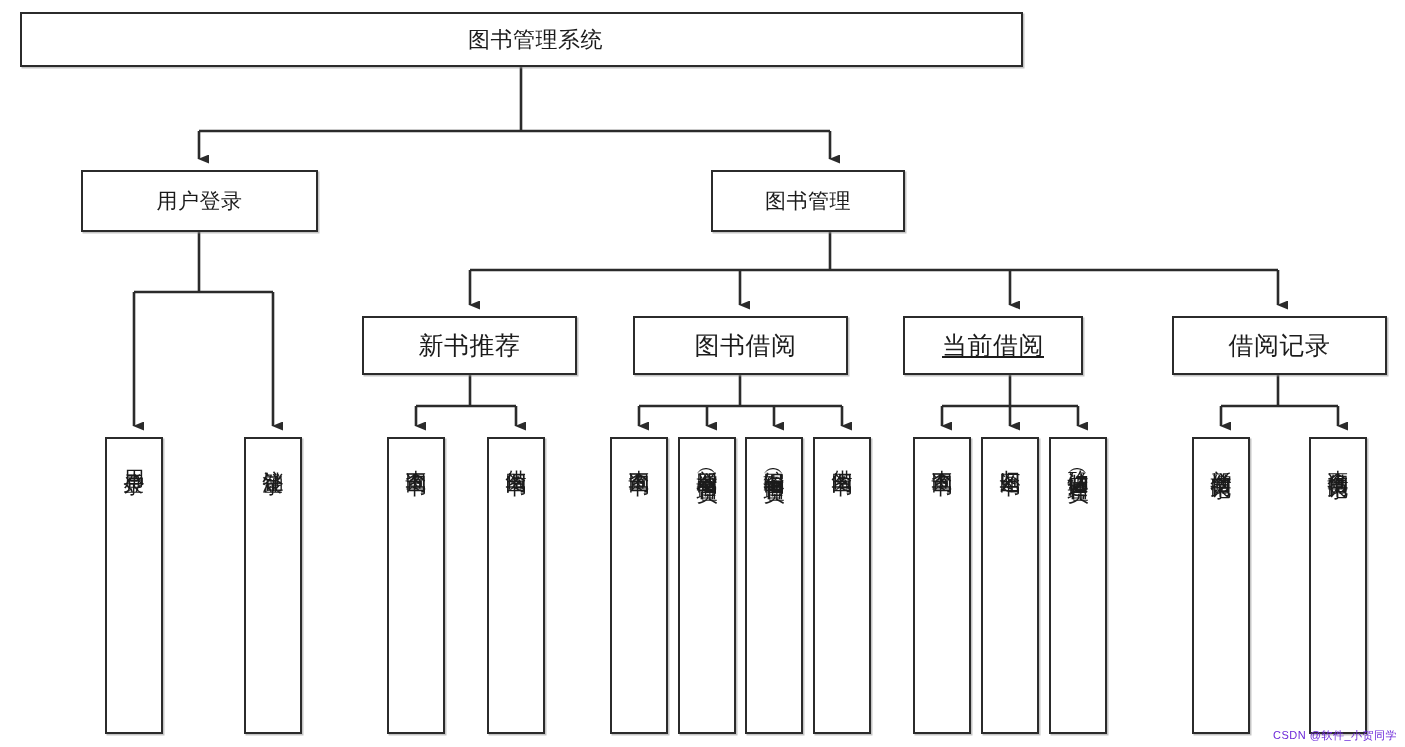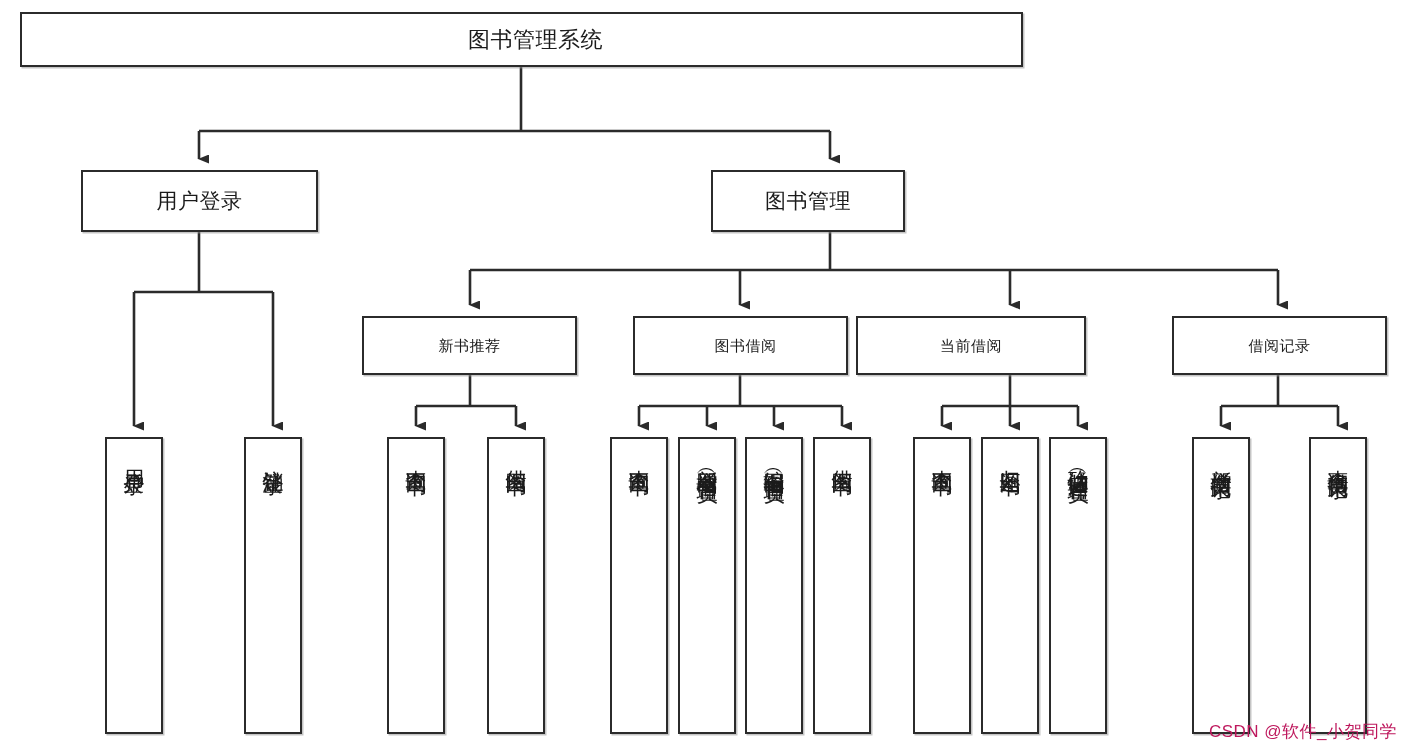--- a/index.html
+++ b/index.html
@@ -8,34 +8,34 @@
   #stage{position:relative;width:1405px;height:747px;background:#fff;}
   svg.edges{position:absolute;left:0;top:0;width:1405px;height:747px;pointer-events:none;}
 
   .node{position:absolute;box-sizing:border-box;background:#ffffff;
         border:2.5px solid #2b2b2b;display:flex;align-items:center;
         justify-content:center;box-shadow:1.5px 1.5px 0 rgba(150,150,150,.55);}
   .node .lbl{font-size:21px;line-height:1.15;letter-spacing:.5px;white-space:nowrap;}
 
   .node.root .lbl{font-size:22px;margin-left:28px;}
   .node.lvl2 .lbl{font-size:21px;}
-  .node.lvl3 .lbl{font-size:15px;}
+  .node.lvl3 .lbl{font-size:25px;}
 
   .node.leaf{align-items:flex-start;padding-top:14px;}
   .node.leaf .lbl{
       writing-mode:vertical-rl;
       text-orientation:upright;
       font-size:21px;
       line-height:1.42;
       letter-spacing:2px;
       white-space:nowrap;
   }
 
-  .watermark{position:absolute;right:8px;bottom:4px;font-size:17px;
-             color:#be185d;letter-spacing:.5px;white-space:nowrap;text-align:right;}
+  .watermark{position:absolute;right:8px;bottom:4px;font-size:11px;
+             color:#6d28d9;letter-spacing:.5px;white-space:nowrap;text-align:right;}
 </style>
 </head>
 <body>
 
 <div id="stage">
 
   <svg class="edges" viewBox="0 0 1405 747" xmlns="http://www.w3.org/2000/svg">
     <defs>
       <marker id="arw" markerWidth="9" markerHeight="11" refX="4.5" refY="10" orient="auto" markerUnits="userSpaceOnUse">
         <path d="M0,0 L9,0 L4.5,11 Z" fill="#2b2b2b"></path>
@@ -97,21 +97,21 @@
         <span class="lbl">图书管理</span>
       </div>
     </div>
   <div id="lvl3-host">
       <div class="node lvl3" style="left: 362px; top: 316px; width: 215px; height: 59px;">
         <span class="lbl">新书推荐</span>
       </div>
       <div class="node lvl3" style="left: 633px; top: 316px; width: 215px; height: 59px; padding-left: 10px;">
         <span class="lbl">图书借阅</span>
       </div>
-      <div class="node lvl3" style="left: 856px; top: 316px; width: 230px; height: 59px;">
+      <div class="node lvl3" style="left: 903px; top: 316px; width: 180px; height: 59px; text-decoration: underline;">
         <span class="lbl">当前借阅</span>
       </div>
       <div class="node lvl3" style="left: 1172px; top: 316px; width: 215px; height: 59px;">
         <span class="lbl">借阅记录</span>
       </div>
     </div>
   <div id="leaf-host">
       <div class="node leaf" style="left: 105px; top: 437px; width: 58px; height: 297px;">
         <span class="lbl">用户登录</span>
       </div>

